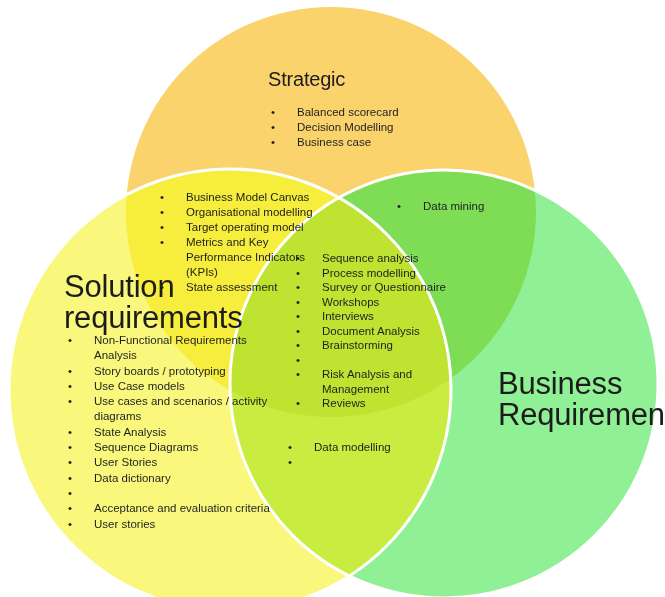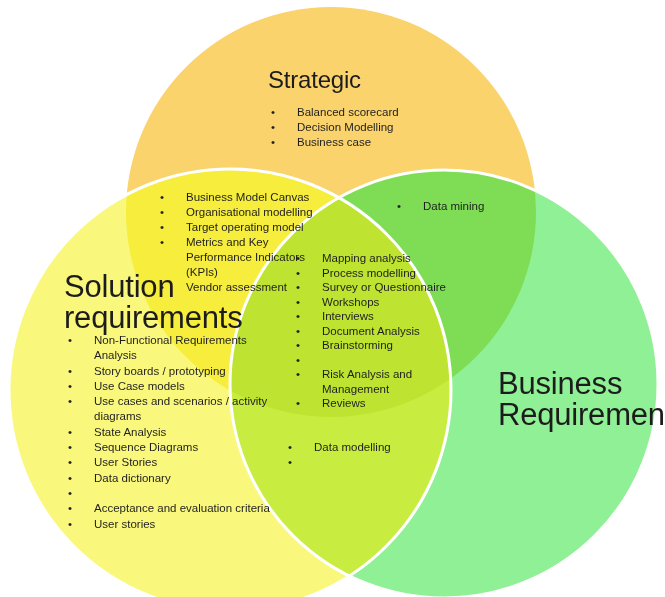--- a/index.html
+++ b/index.html
@@ -7,21 +7,21 @@
     position:relative;width:665px;height:597px;overflow:hidden;
     font-family:"Liberation Sans","DejaVu Sans",sans-serif;
     background:#ffffff;
   }
   .stage svg{position:absolute;left:0;top:0;}
   .abs{position:absolute;}
   .vtitle{
     color:#1c1c1c;font-size:31px;line-height:31px;font-weight:400;
     letter-spacing:-0.2px;white-space:normal;
   }
-  .vtitle.big{font-size:24px;}
+  .vtitle.big{font-size:20px;}
   .list{color:#1f1f1f;font-size:11.5px;font-weight:400;}
   .li{display:flex;align-items:flex-start;}
   .bullet{flex:0 0 26px;text-align:left;}
   .txt{flex:1 1 auto;}
   .lh150 .li{line-height:15px;}
   .lh145 .li{line-height:14.5px;}
   .lh153 .li{line-height:15.3px;}
 </style>
 </head>
 <body>
@@ -103,37 +103,37 @@
         <span class="txt">Target operating model</span>
       </div>
 
       <div class="li">
         <span class="bullet">•</span>
         <span class="txt">Metrics and Key Performance Indicators (KPIs)</span>
       </div>
 
       <div class="li">
         <span class="bullet">•</span>
-        <span class="txt">Vendor assessment</span>
+        <span class="txt">State assessment</span>
       </div>
     </div>
 
   <div class="abs list lh150" style="left:397px;top:199px;width:140px;">
 
       <div class="li">
         <span class="bullet">•</span>
         <span class="txt">Data mining</span>
       </div>
     </div>
 
   <div class="abs list lh145" style="left:296px;top:251px;width:162px;">
 
       <div class="li">
         <span class="bullet">•</span>
-        <span class="txt">Mapping analysis</span>
+        <span class="txt">Sequence analysis</span>
       </div>
 
       <div class="li">
         <span class="bullet">•</span>
         <span class="txt">Process modelling</span>
       </div>
 
       <div class="li">
         <span class="bullet">•</span>
         <span class="txt">Survey or Questionnaire</span>

